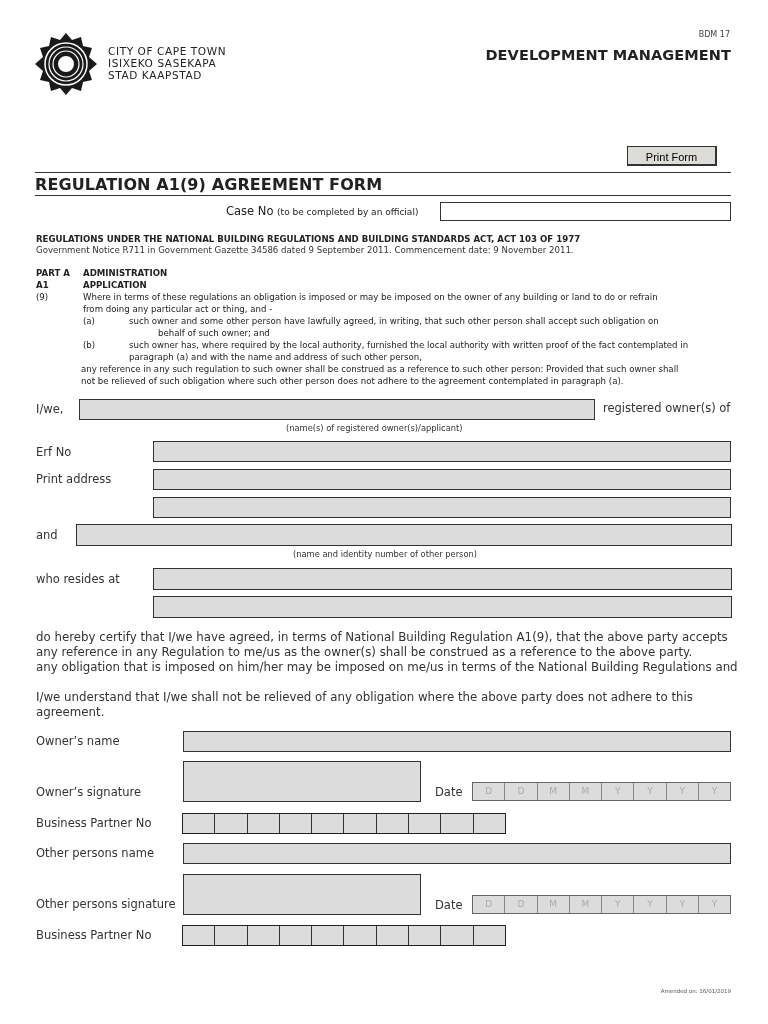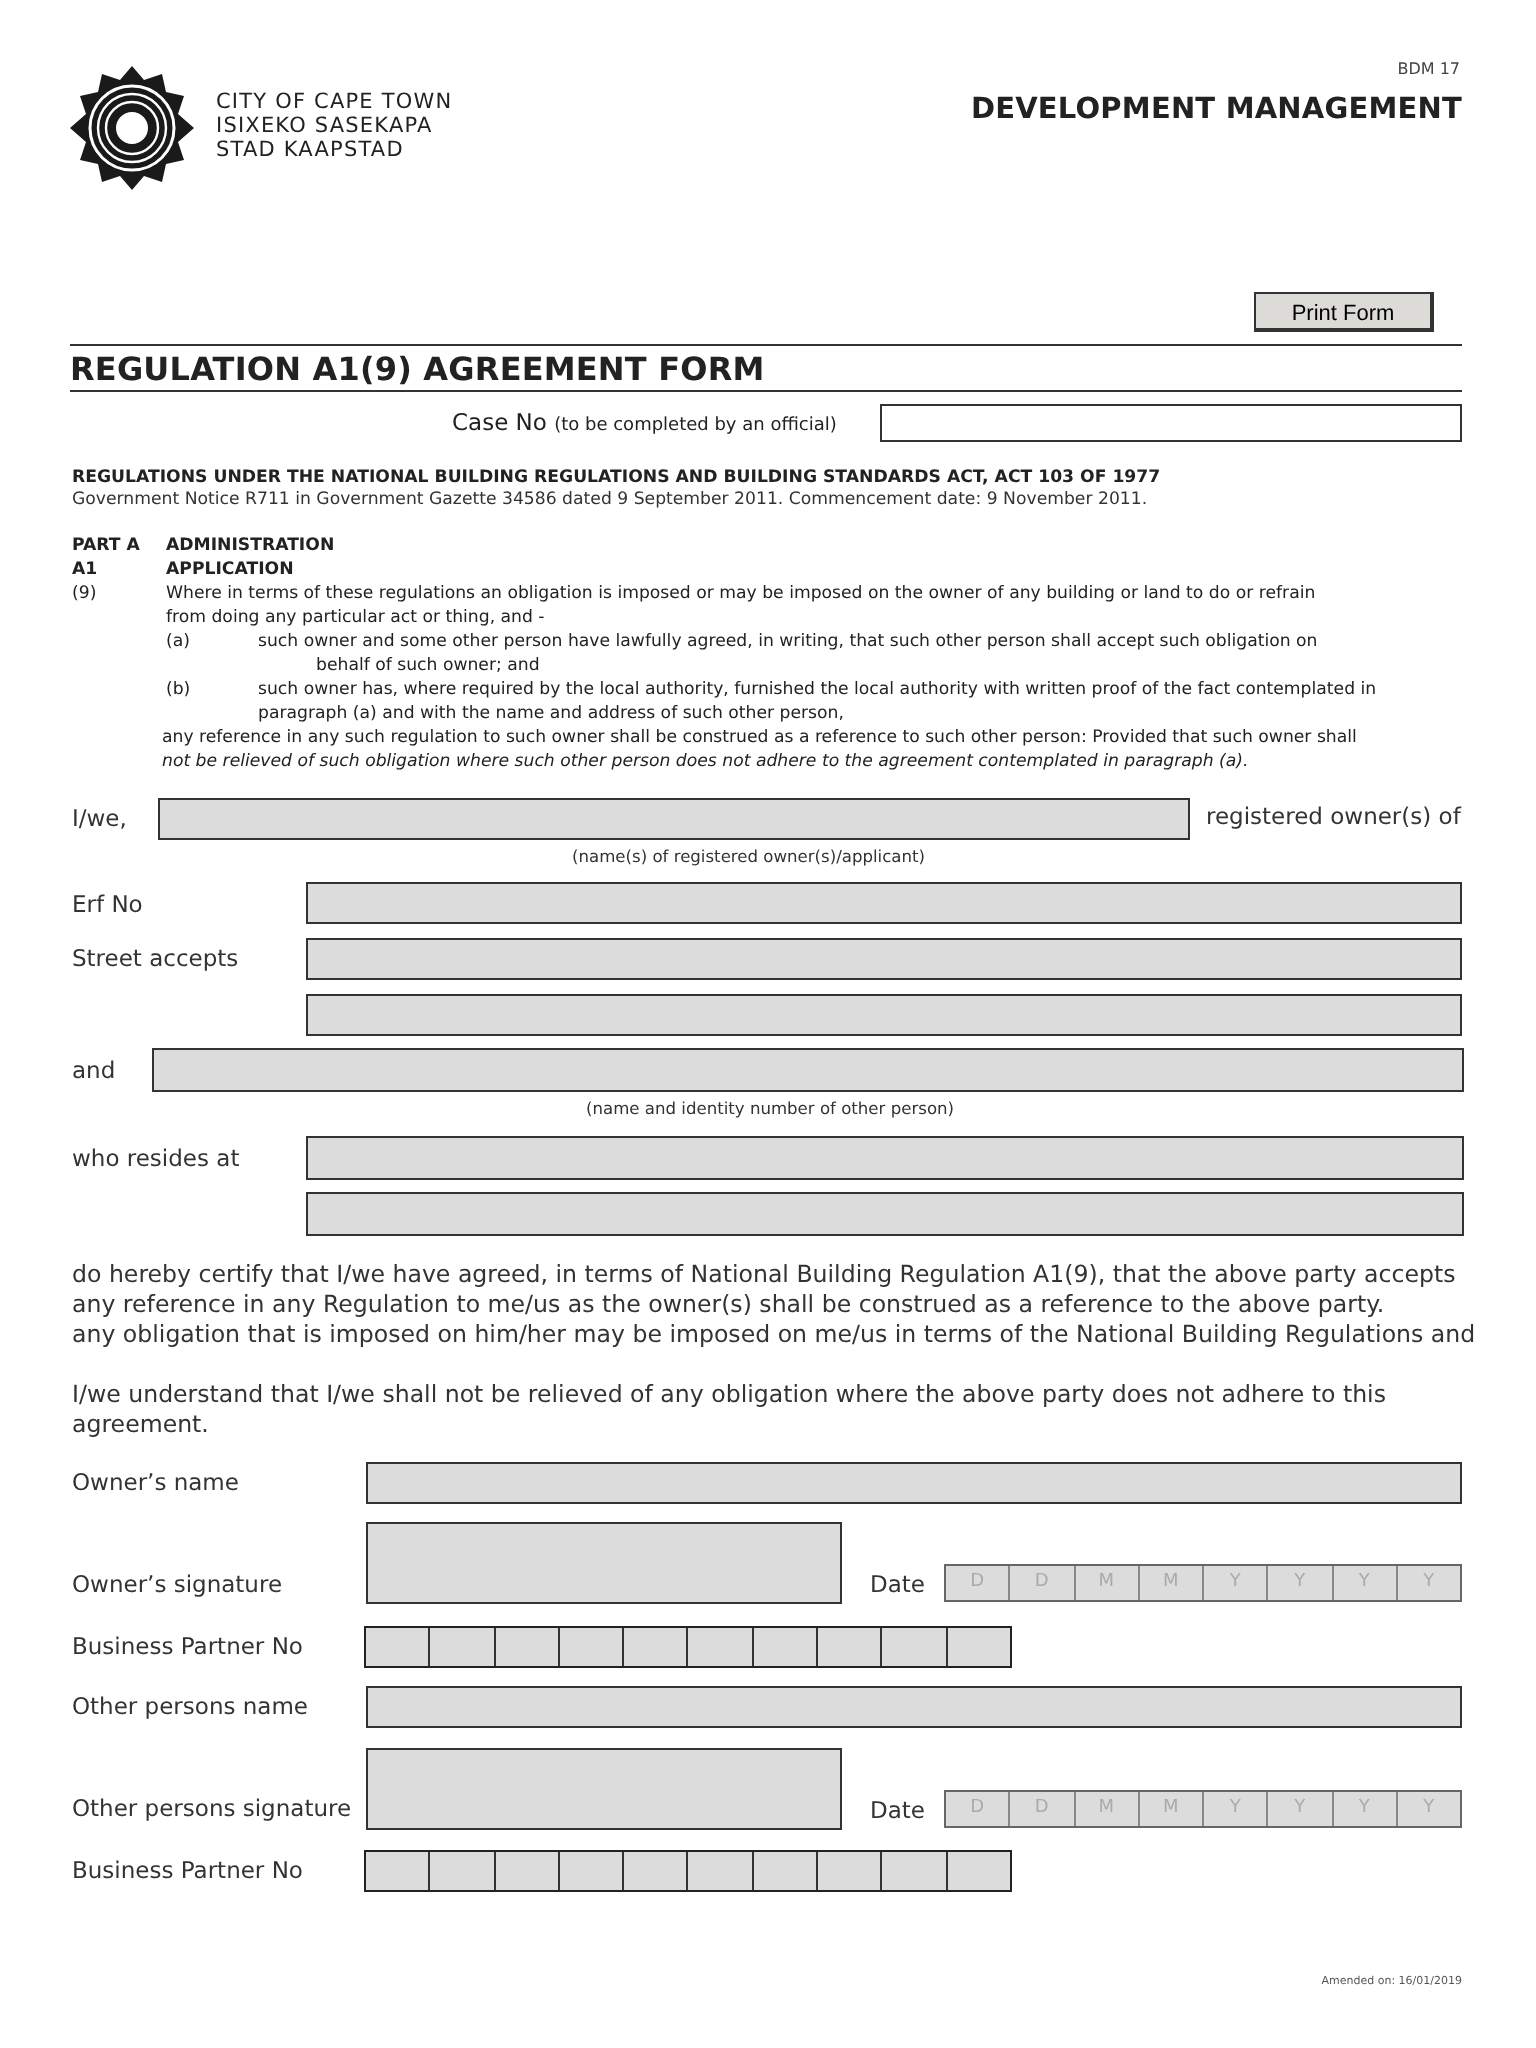--- a/index.html
+++ b/index.html
@@ -77,31 +77,31 @@
 <div class="abs part" style="left:36px;top:292px;">(9)</div>
 <div class="abs part" style="left:83px;top:292px;">Where in terms of these regulations an obligation is imposed or may be imposed on the owner of any building or land to do or refrain</div>
 <div class="abs part" style="left:83px;top:304px;">from doing any particular act or thing, and -</div>
 <div class="abs part" style="left:83px;top:316px;">(a)</div>
 <div class="abs part" style="left:129px;top:316px;">such owner and some other person have lawfully agreed, in writing, that such other person shall accept such obligation on</div>
 <div class="abs part" style="left:129px;top:328px;padding-left:29px;">behalf of such owner; and</div>
 <div class="abs part" style="left:83px;top:340px;">(b)</div>
 <div class="abs part" style="left:129px;top:340px;">such owner has, where required by the local authority, furnished the local authority with written proof of the fact contemplated in</div>
 <div class="abs part" style="left:129px;top:352px;">paragraph (a) and with the name and address of such other person,</div>
 <div class="abs part" style="left:81px;top:364px;">any reference in any such regulation to such owner shall be construed as a reference to such other person: Provided that such owner shall</div>
-<div class="abs part" style="left:81px;top:376px;font-style:italic;">not be relieved of such obligation where such other person does not adhere to the agreement contemplated in paragraph (a).</div>
+<div class="abs part" style="left:81px;top:376px;">not be relieved of such obligation where such other person does not adhere to the agreement contemplated in paragraph (a).</div>
 
 <div class="abs label" style="left:36px;top:402px;">I/we,</div>
 <input class="abs field" style="left: 79px; top: 399px; width: 516px; height: 21px;">
 <div class="abs label" style="left:603px;top:401px;">registered owner(s) of</div>
 <div class="abs caption" style="left:286px;top:423px;">(name(s) of registered owner(s)/applicant)</div>
 
 <div class="abs label" style="left:36px;top:445px;">Erf No</div>
 <input class="abs field" style="left: 153px; top: 441px; width: 578px; height: 21px;">
 
-<div class="abs label" style="left:36px;top:472px;">Street accepts</div>
+<div class="abs label" style="left:36px;top:472px;">Print address</div>
 <input class="abs field" style="left: 153px; top: 469px; width: 578px; height: 21px;">
 <input class="abs field" style="left: 153px; top: 497px; width: 578px; height: 21px;">
 
 <div class="abs label" style="left:36px;top:528px;">and</div>
 <input class="abs field" style="left: 76px; top: 524px; width: 656px; height: 22px;">
 <div class="abs caption" style="left:293px;top:549px;">(name and identity number of other person)</div>
 
 <div class="abs label" style="left:36px;top:572px;">who resides at</div>
 <input class="abs field" style="left: 153px; top: 568px; width: 579px; height: 22px;">
 <input class="abs field" style="left: 153px; top: 596px; width: 579px; height: 22px;">

